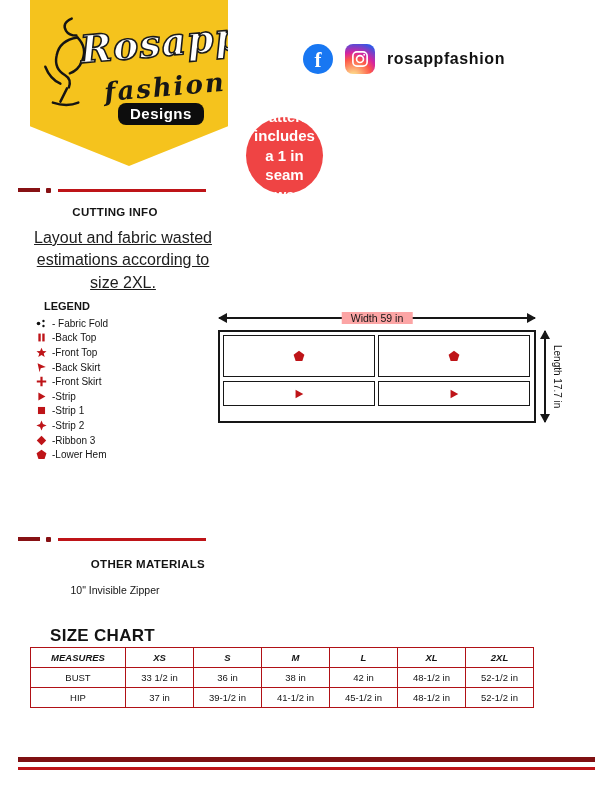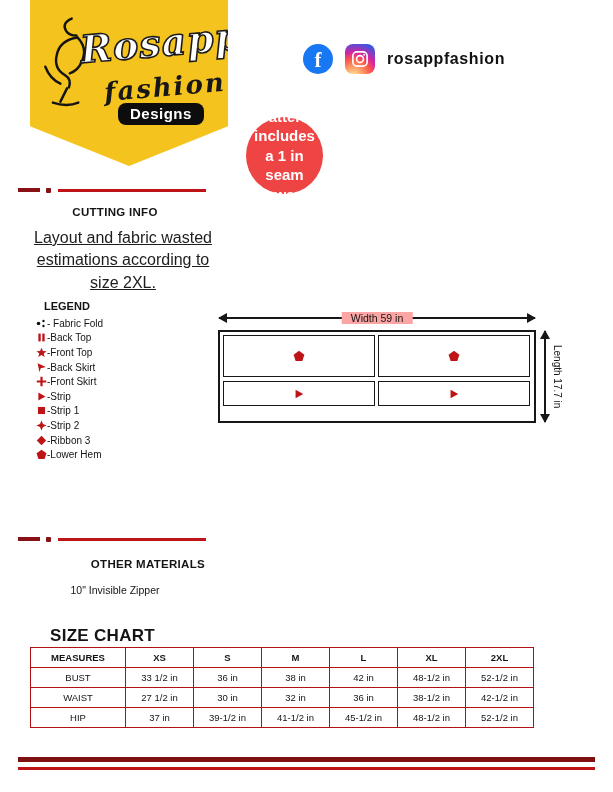--- a/index.html
+++ b/index.html
@@ -59,21 +59,21 @@
 
   
   .cutting-title{position:absolute;left:25px;top:206px;width:180px;text-align:center;
     font-weight:bold;font-size:11.5px;letter-spacing:0.3px;}
   .cutting-desc{position:absolute;left:26px;top:227px;width:194px;text-align:center;
     font-size:16px;line-height:1.4;color:#1d1d1d;text-decoration:underline;}
 
   
   .legend-title{position:absolute;left:44px;top:300px;font-weight:bold;font-size:11px;}
   .legend-list{position:absolute;left:36px;top:316px;list-style:none;margin:0;padding:0;font-size:10px;}
-  .legend-list li{display:flex;align-items:center;height:14.6px;}
+  .legend-list li{display:flex;align-items:center;gap:5px;height:14.6px;}
   .legend-icon{width:11px;height:11px;display:inline-flex;flex:none;}
   .legend-icon svg,.marker svg{width:100%;height:100%;display:block;fill:#be1418;}
   .legend-label{white-space:nowrap;}
 
   
   .diagram{position:absolute;left:218px;top:311px;width:350px;height:122px;}
   .width-arrow{position:absolute;left:0;top:2px;width:318px;height:10px;}
   .width-arrow .line-h{position:absolute;left:1px;right:1px;top:4px;height:2px;background:#171717;}
   .ah-left{position:absolute;left:0;top:0;width:0;height:0;
     border-top:5px solid transparent;border-bottom:5px solid transparent;border-right:9px solid #171717;}
@@ -99,21 +99,21 @@
 
   
   .materials-title{position:absolute;left:25px;top:558px;width:180px;text-align:right;
     font-weight:bold;font-size:11.5px;letter-spacing:0.3px;}
   .materials-item{position:absolute;left:25px;top:584px;width:180px;text-align:center;font-size:10.5px;}
 
   
   .sizechart-title{position:absolute;left:50px;top:626px;font-weight:bold;font-size:17px;letter-spacing:0.3px;}
   .size-table{position:absolute;left:30px;top:647px;border-collapse:collapse;font-size:9.5px;color:#141414;}
   .size-table th,.size-table td{border:1.6px solid #b01116;text-align:center;height:19px;padding:0 3px;}
-  .size-table th{font-weight:bold;width:61px;}
+  .size-table th{font-weight:bold;width:61px;font-style:italic;}
   .size-table th.measures{width:88px;}
   .size-table td.measure{font-weight:normal;}
 </style>
 </head>
 <body>
 
 <div class="page">
 
   <div class="banner">
     <svg class="mannequin" viewBox="0 0 70 100">
@@ -312,29 +312,20 @@
         <tr>
           <td class="measure">BUST</td>
           <td>33 1/2 in</td>
           <td>36 in</td>
           <td>38 in</td>
           <td>42 in</td>
           <td>48-1/2 in</td>
           <td>52-1/2 in</td>
         </tr>
         <tr>
-          <td class="measure">WAIST</td>
-          <td>27 1/2 in</td>
-          <td>30 in</td>
-          <td>32 in</td>
-          <td>36 in</td>
-          <td>38-1/2 in</td>
-          <td>42-1/2 in</td>
-        </tr>
-        <tr>
           <td class="measure">HIP</td>
           <td>37 in</td>
           <td>39-1/2 in</td>
           <td>41-1/2 in</td>
           <td>45-1/2 in</td>
           <td>48-1/2 in</td>
           <td>52-1/2 in</td>
         </tr>
       </tbody>
   </table>

